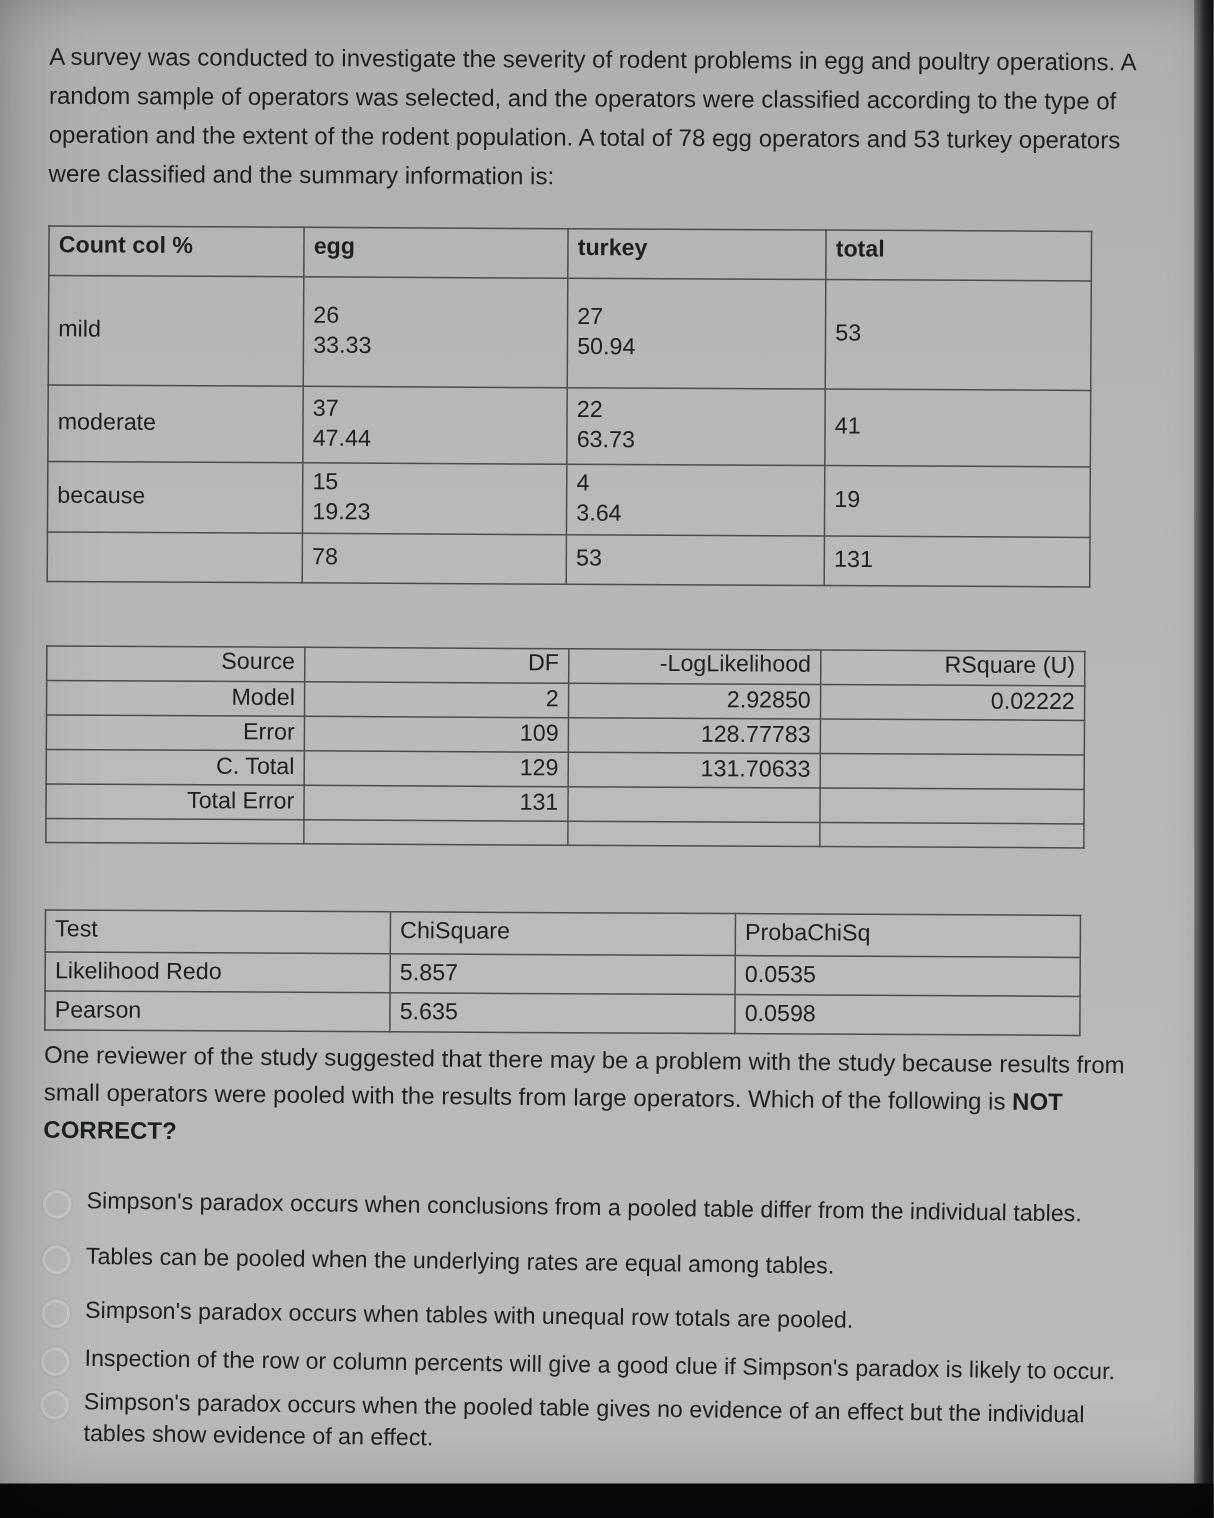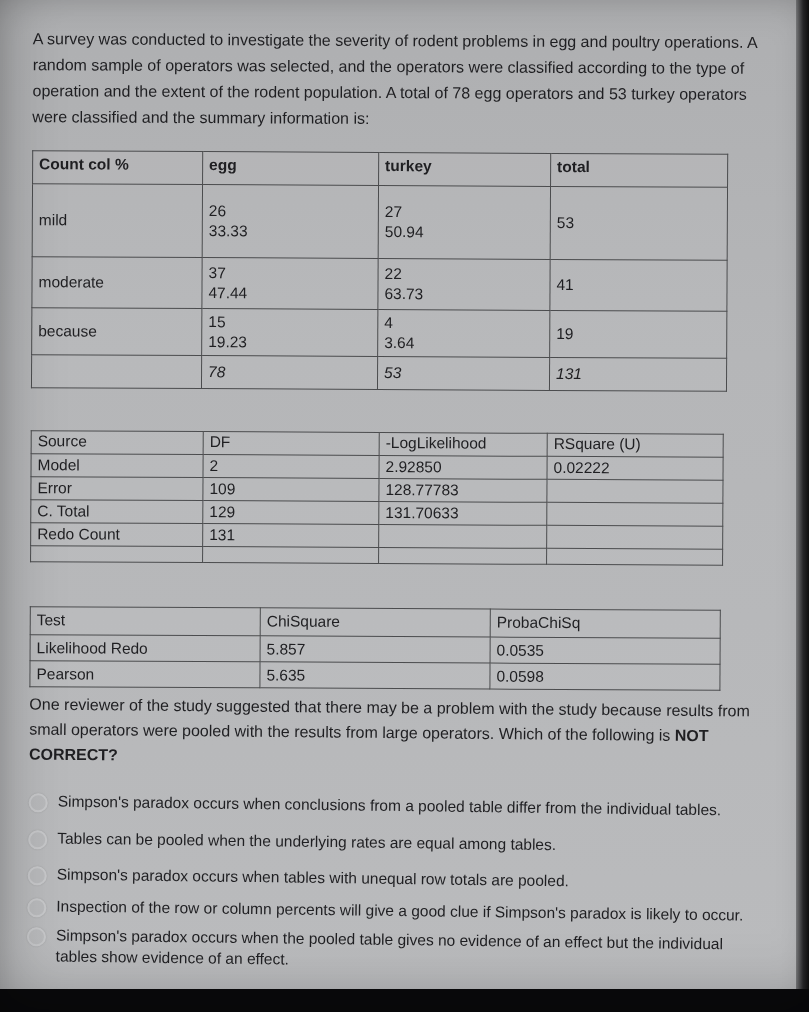--- a/index.html
+++ b/index.html
@@ -58,25 +58,25 @@
     padding: 2px 6px;
     vertical-align: middle;
     overflow: hidden;
     white-space: nowrap;
   }
   th { vertical-align: top; padding-top: 4px; }
   .t1 { width: 695px; margin-top: 2px; }
   .t1 .r-mild td { height: 68px; }
   .t1 .r-moderate td { height: 46px; }
   .t1 .r-severe td { height: 42px; }
-  .t1 .r-total td { height: 28px; font-style: italic; }
+  .t1 .r-total td { height: 28px; }
   .t1 th { height: 26px; font-weight: bold; }
   .cell2 div { line-height: 20px; }
   .t2 { width: 692px; margin-top: 42px; }
-  .t2 td, .t2 th { height: 20px; padding-top: 1px; padding-bottom: 1px; }
+  .t2 td, .t2 th { height: 20px; padding-top: 1px; padding-bottom: 1px; text-align: right; }
   .t2 .filler td { height: 13px; }
   .t3 { width: 690px; margin-top: 44px; }
   .t3 td, .t3 th { height: 21px; }
   .question {
     font-size: 16px;
     line-height: 25px;
     max-width: 730px;
     margin: 6px 0 22px 0;
     transform: rotate(0.25deg);
   }
@@ -196,21 +196,21 @@
       <td>128.77783</td>
       <td></td>
     </tr>
     <tr>
       <td>C. Total</td>
       <td>129</td>
       <td>131.70633</td>
       <td></td>
     </tr>
     <tr>
-      <td>Redo Count</td>
+      <td>Total Error</td>
       <td>131</td>
       <td></td>
       <td></td>
     </tr>
     <tr class="filler">
       <td></td>
       <td></td>
       <td></td>
       <td></td>
     </tr>

